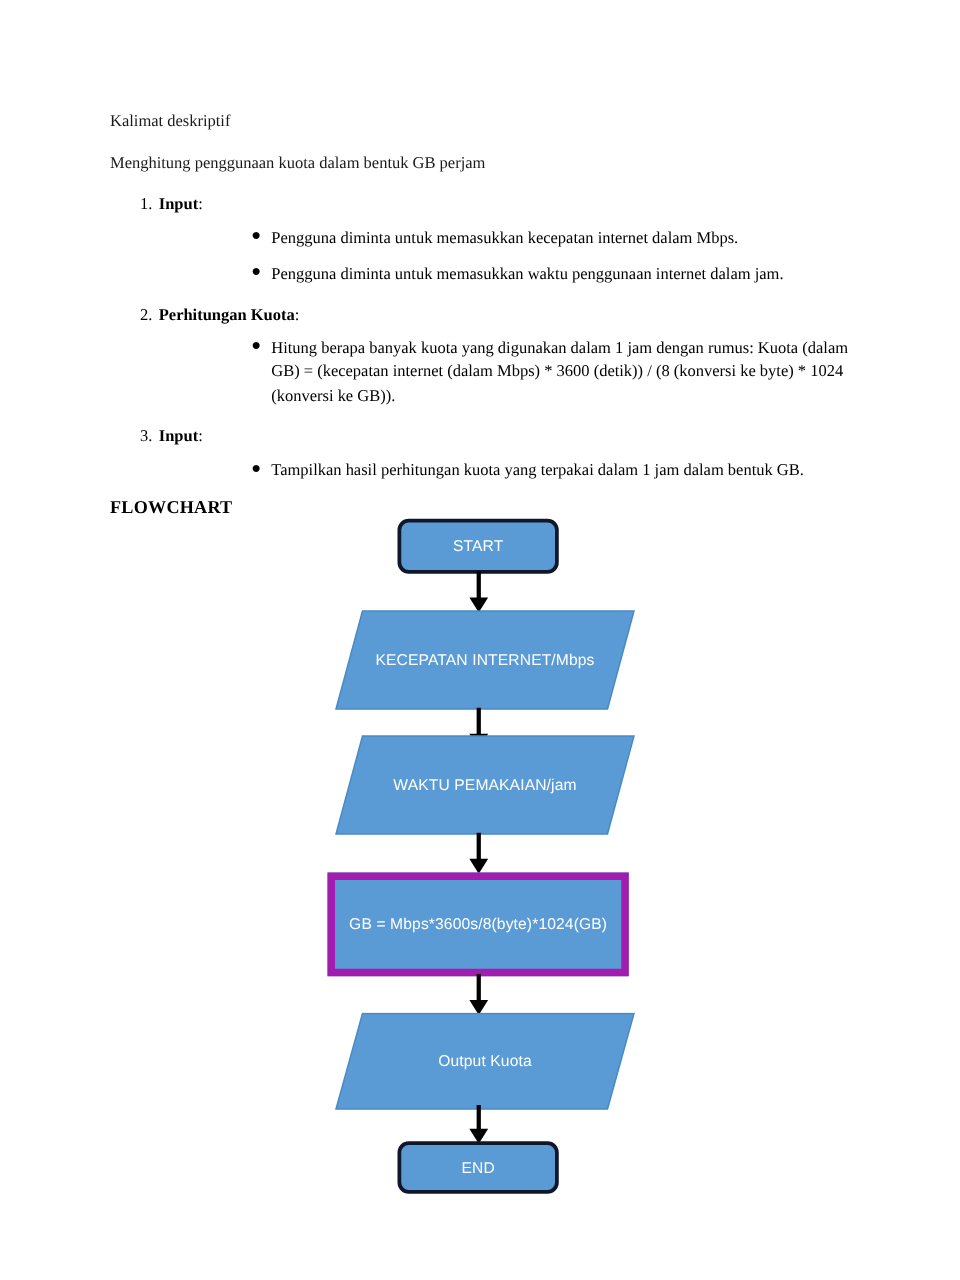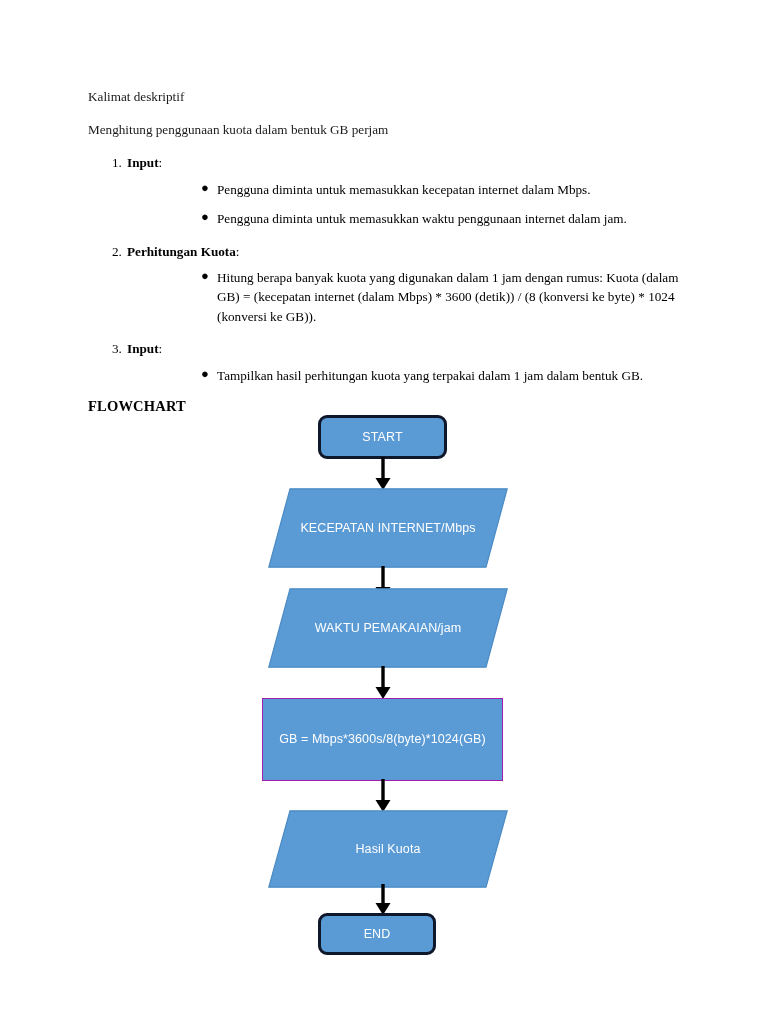--- a/index.html
+++ b/index.html
@@ -128,21 +128,21 @@
   }
 
   .terminator {
     background: #5B9BD5;
     border: 3px solid #0f172a;
     border-radius: 9px;
   }
 
   .process {
     background: #5B9BD5;
-    border: 1px solid #a21caf;
+    border: 6px solid #a21caf;
   }
 
   .io-wrap {
     position: absolute;
   }
   .io-wrap svg {
     position: absolute;
     left: 0;
     top: 0;
     display: block;
@@ -279,29 +279,29 @@
         <line x1="9" y1="0" x2="9" y2="23" stroke="#000000" stroke-width="3.4"></line>
         <polygon points="1.5,21 16.5,21 9,33" fill="#000000"></polygon>
       </svg>
     </div>
 
     <div class="io-wrap" style="left:268px; top:810px; width:240px; height:78px;">
       <svg width="240" height="78" viewBox="0 0 240 78" preserveAspectRatio="none">
         <polygon points="22,0.8 239.2,0.8 218,77.2 0.8,77.2" fill="#5B9BD5" stroke="#4a8ac4" stroke-width="1.2"></polygon>
       </svg>
       <div class="io-label">
-        <span>Hasil Kuota</span>
+        <span>Output Kuota</span>
       </div>
     </div>
 
     <div class="arrow" style="left:374px; top:884px;">
       <svg width="18" height="32" viewBox="0 0 18 32">
         <line x1="9" y1="0" x2="9" y2="21" stroke="#000000" stroke-width="3.4"></line>
         <polygon points="1.5,19 16.5,19 9,31" fill="#000000"></polygon>
       </svg>
     </div>
 
-    <div class="shape terminator" style="left:318px; top:913px; width:118px; height:42px;">
+    <div class="shape terminator" style="left:318px; top:913px; width:129px; height:42px;">
       <span>END</span>
     </div>
 
   </div>
 </div>
 
 </body></html>

